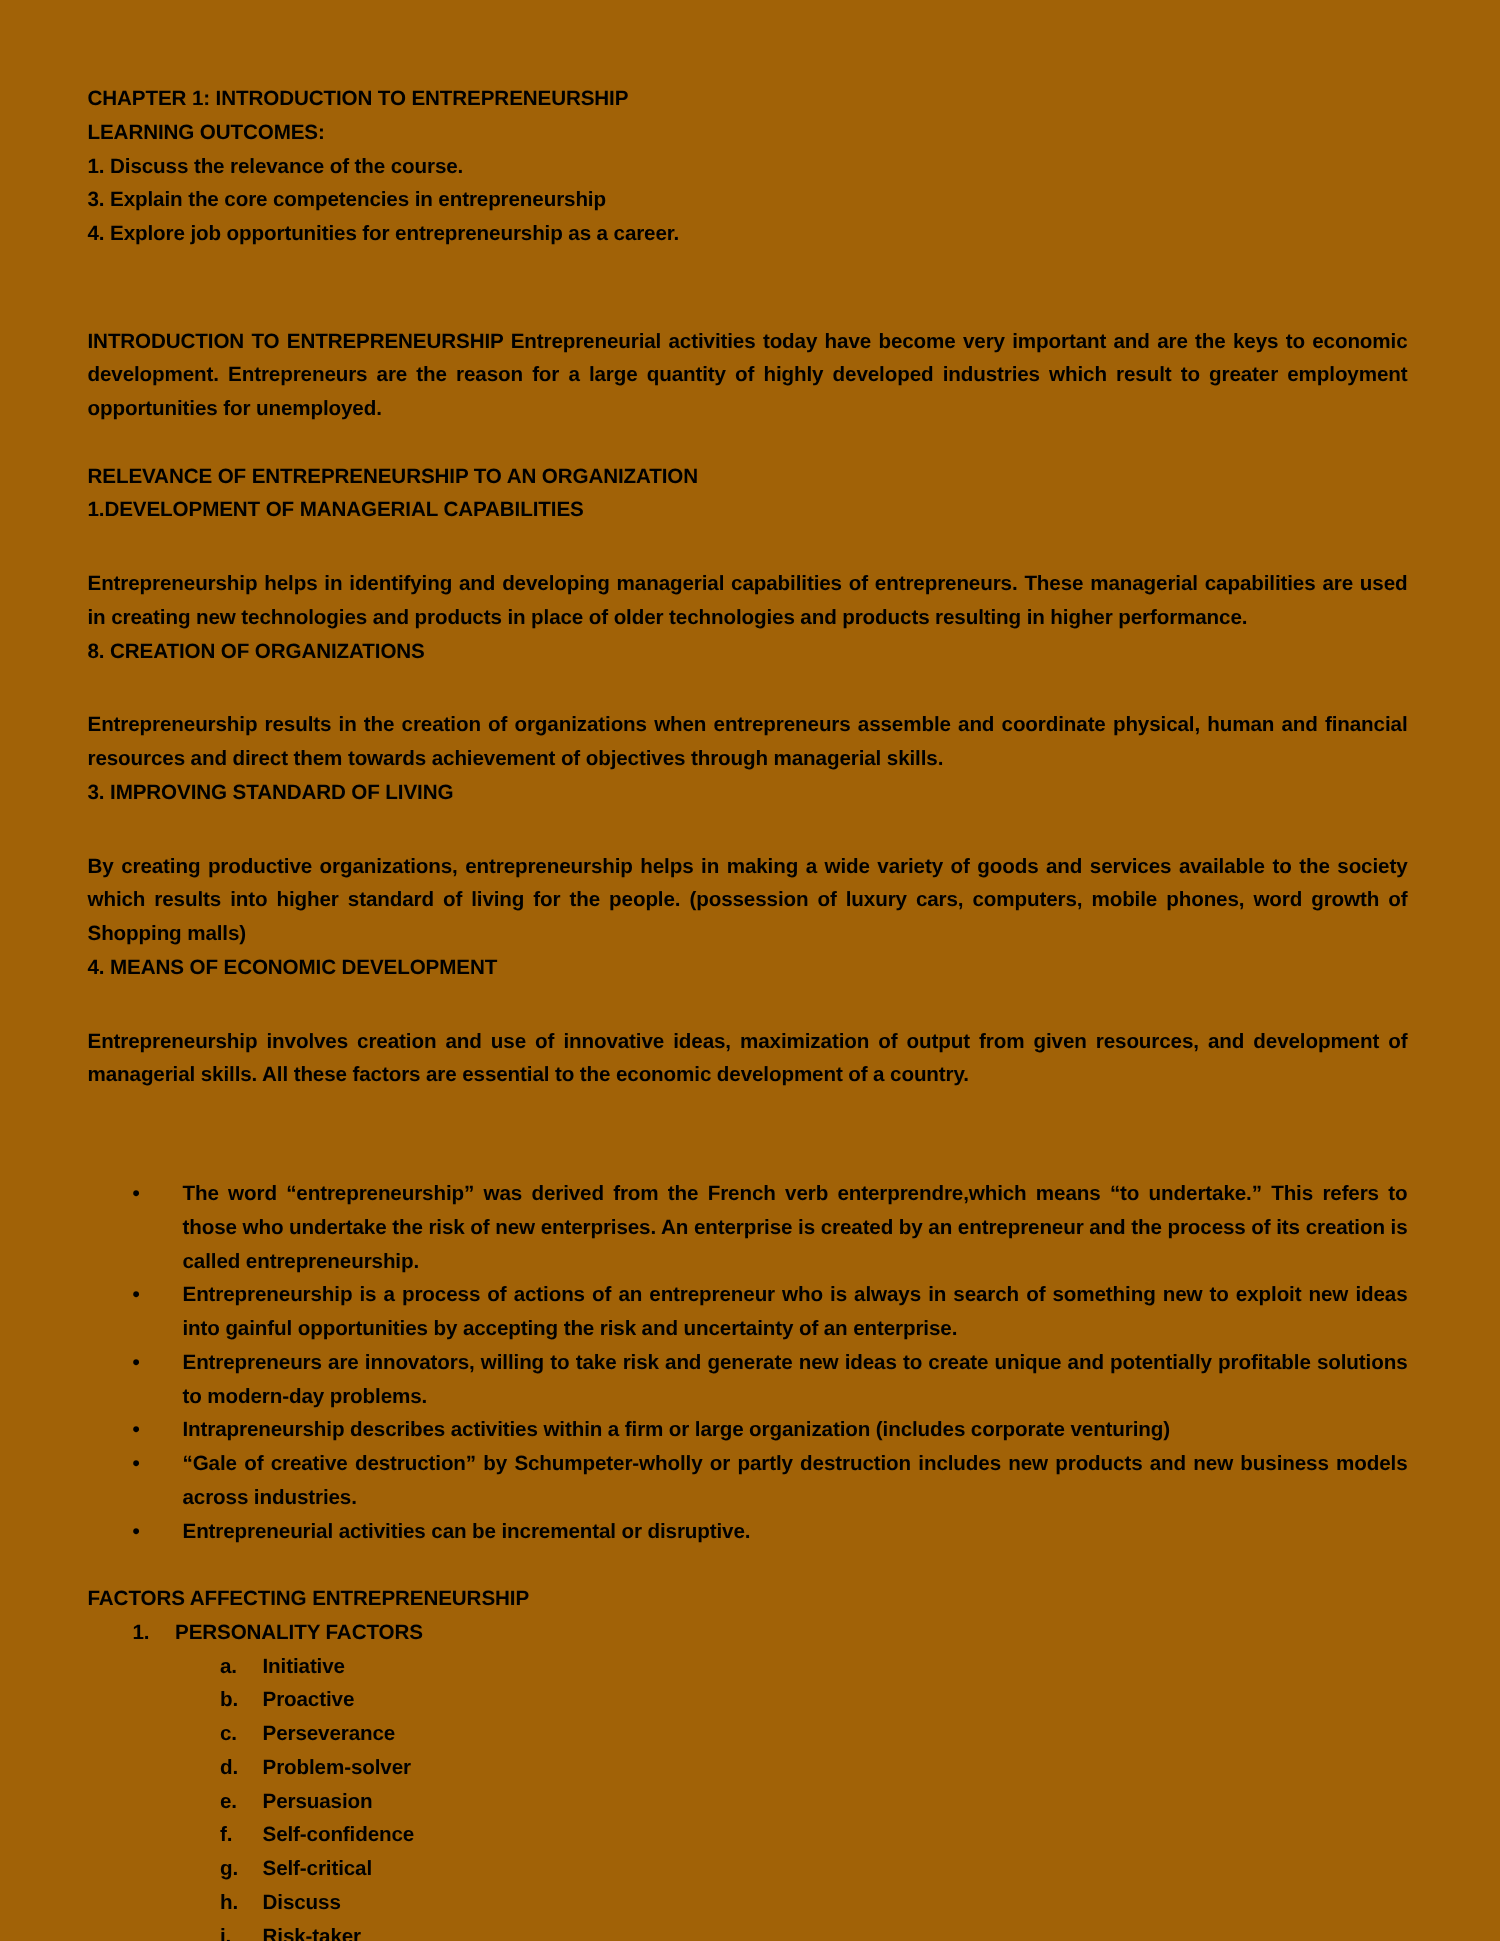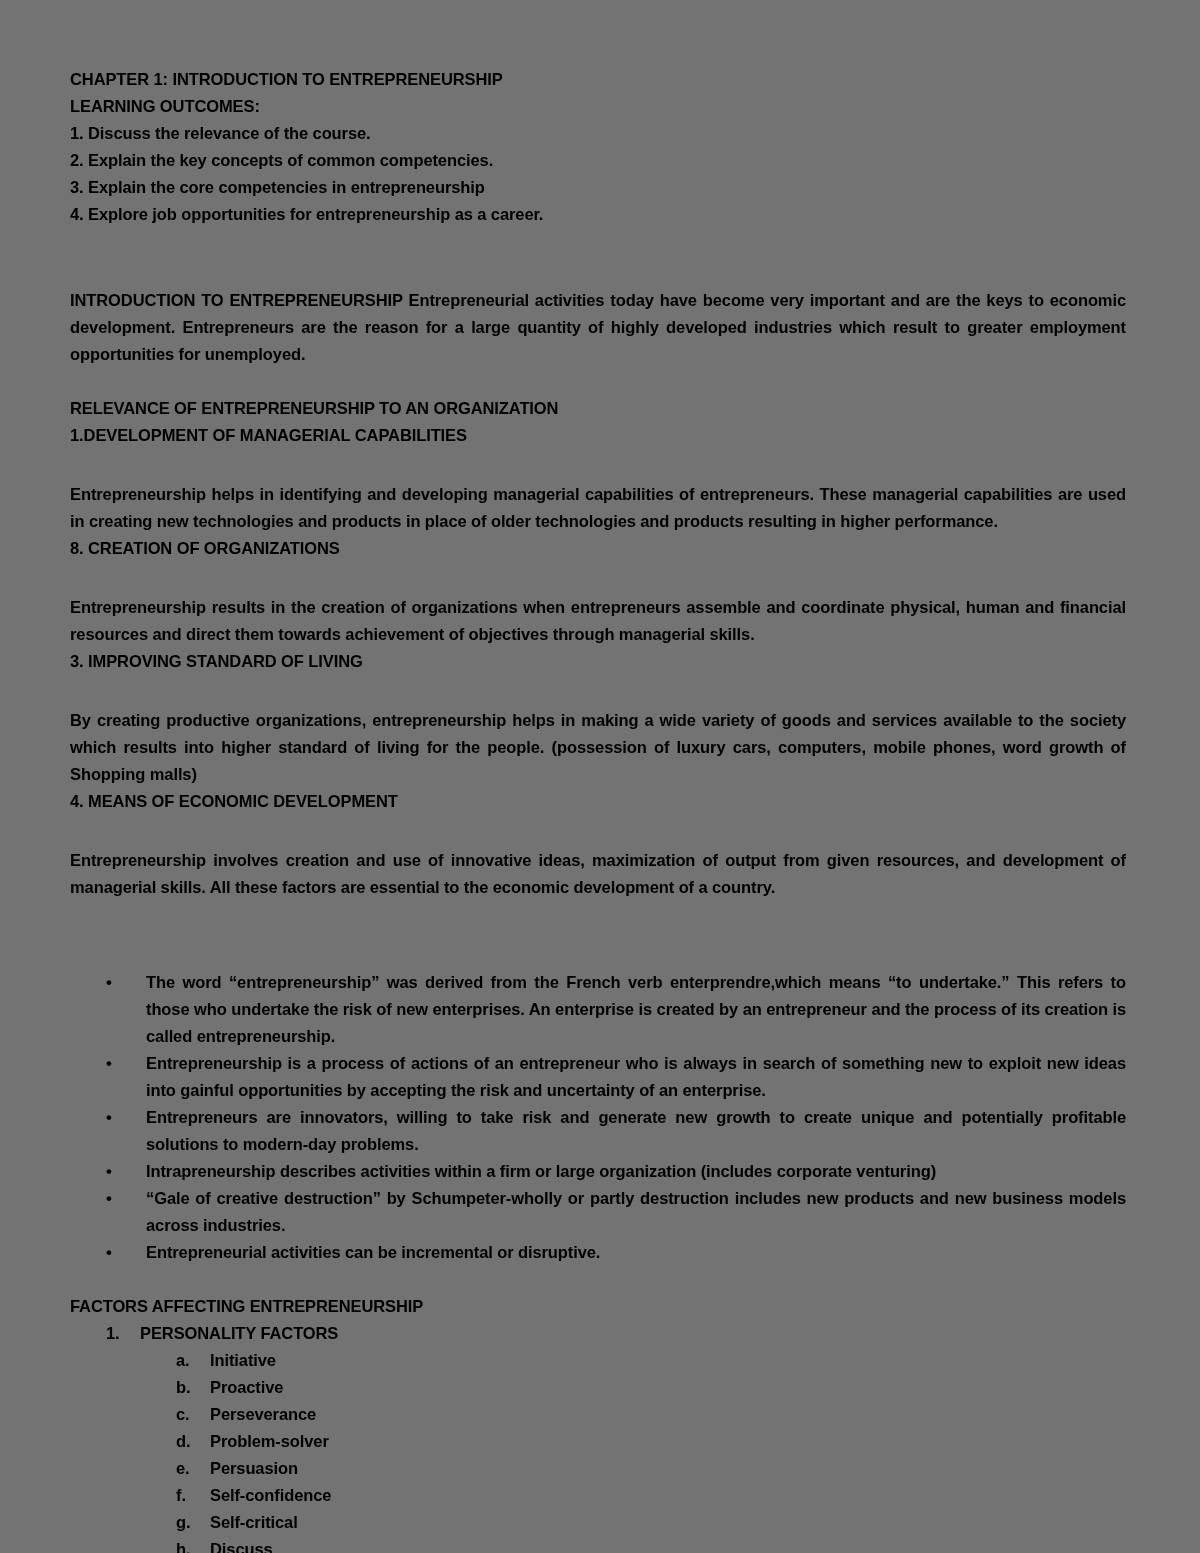--- a/index.html
+++ b/index.html
@@ -5,21 +5,21 @@
   * { margin: 0; padding: 0; box-sizing: border-box; }
   html, body { background: #ffffff; }
   body {
     width: 1200px;
     height: 1553px;
     font-family: "Liberation Sans", sans-serif;
   }
   .page {
     width: 1200px;
     height: 1553px;
-    background: #737373;
+    background: #a16207;
     padding: 66px 74px 0 70px;
     color: #000000;
     font-size: 16.5px;
     line-height: 27px;
     font-weight: 600;
     letter-spacing: -0.1px;
   }
   .line { white-space: pre-wrap; }
   .para { text-align: justify; margin-top: 32px; }
   .blank { height: 27px; }
@@ -34,21 +34,20 @@
 </style>
 </head>
 <body>
 
 <div class="page">
 
   <div class="line">CHAPTER 1: INTRODUCTION TO ENTREPRENEURSHIP</div>
 
   <div class="line">LEARNING OUTCOMES:</div>
   <div class="line">1. Discuss the relevance of the course.</div>
-  <div class="line">2. Explain the key concepts of common competencies.</div>
   <div class="line">3. Explain the core competencies in entrepreneurship</div>
   <div class="line">4. Explore job opportunities for entrepreneurship as a career.</div>
 
   <div class="blank"></div>
 
   <p class="para">INTRODUCTION TO ENTREPRENEURSHIP Entrepreneurial activities today have become very important and are the keys to economic development. Entrepreneurs are the reason for a large quantity of highly developed industries which result to greater employment opportunities for unemployed.</p>
 
   <div class="blank"></div>
 
   <div class="line">RELEVANCE OF ENTREPRENEURSHIP TO AN ORGANIZATION</div>
@@ -71,21 +70,21 @@
   <div class="bullet-item">
     <span class="bullet-marker">•</span>
     <span class="bullet-text">The word “entrepreneurship” was derived from the French verb enterprendre,which means “to undertake.” This refers to those who undertake the risk of new enterprises. An enterprise is created by an entrepreneur and the process of its creation is called entrepreneurship.</span>
   </div>
   <div class="bullet-item">
     <span class="bullet-marker">•</span>
     <span class="bullet-text">Entrepreneurship is a process of actions of an entrepreneur who is always in search of something new to exploit new ideas into gainful opportunities by accepting the risk and uncertainty of an enterprise.</span>
   </div>
   <div class="bullet-item">
     <span class="bullet-marker">•</span>
-    <span class="bullet-text">Entrepreneurs are innovators, willing to take risk and generate new growth to create unique and potentially profitable solutions to modern-day problems.</span>
+    <span class="bullet-text">Entrepreneurs are innovators, willing to take risk and generate new ideas to create unique and potentially profitable solutions to modern-day problems.</span>
   </div>
   <div class="bullet-item">
     <span class="bullet-marker">•</span>
     <span class="bullet-text">Intrapreneurship describes activities within a firm or large organization (includes corporate venturing)</span>
   </div>
   <div class="bullet-item">
     <span class="bullet-marker">•</span>
     <span class="bullet-text">“Gale of creative destruction” by Schumpeter-wholly or partly destruction includes new products and new business models across industries.</span>
   </div>
   <div class="bullet-item">

